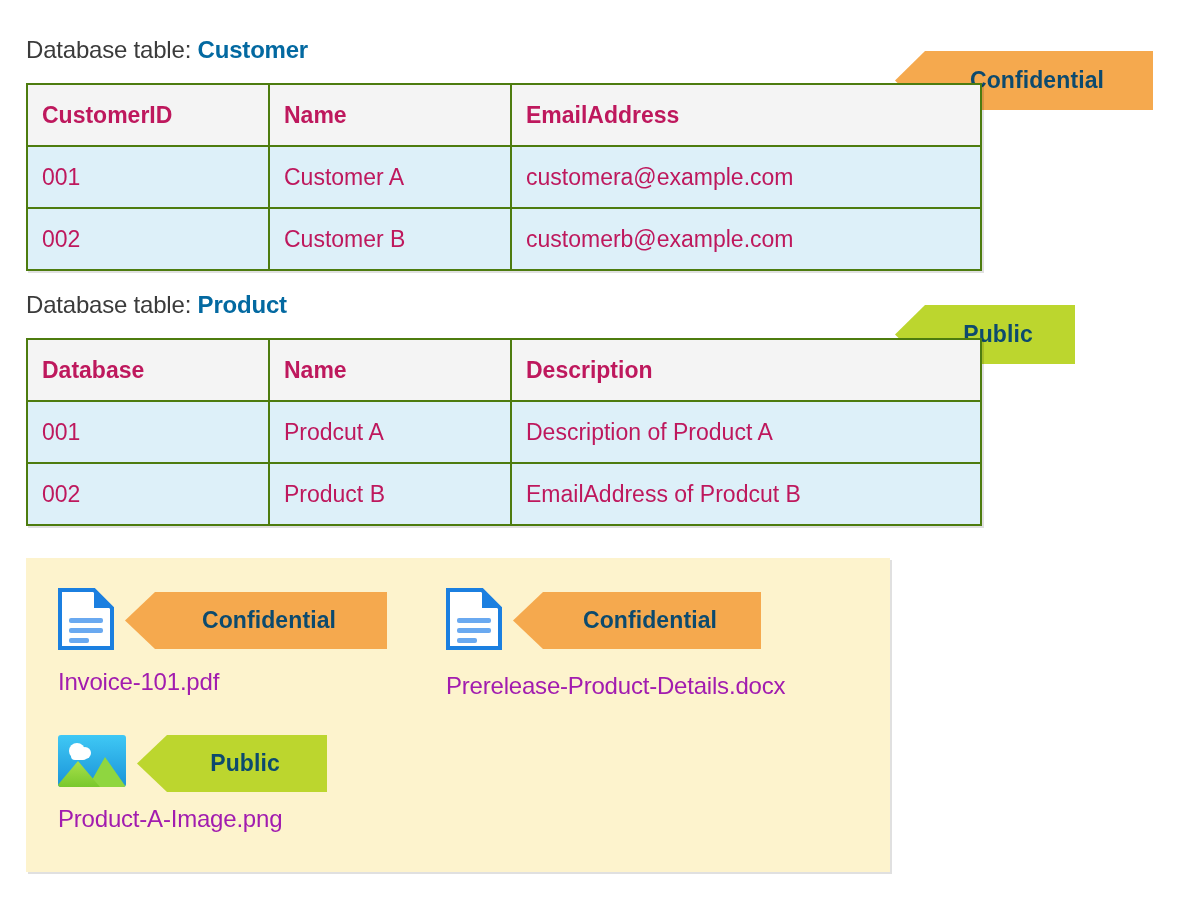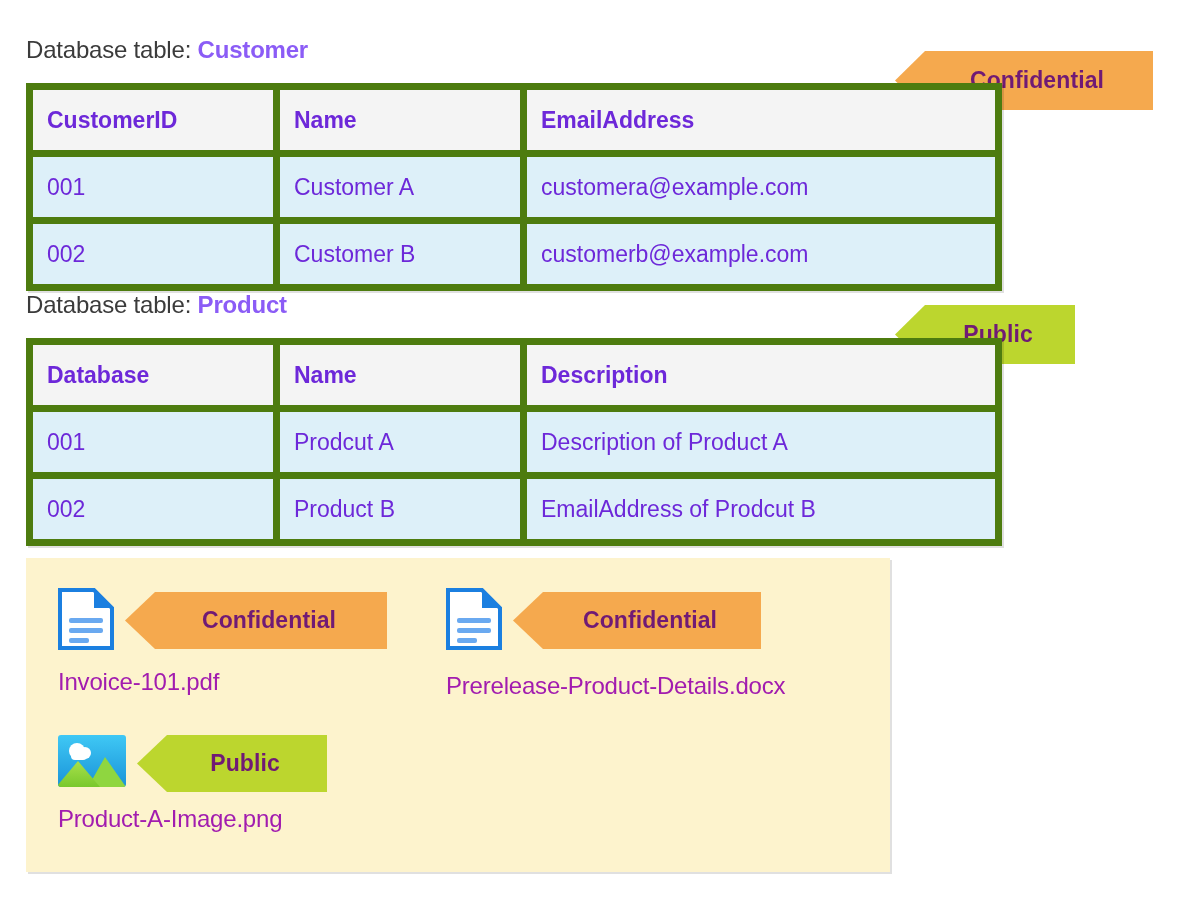--- a/index.html
+++ b/index.html
@@ -20,41 +20,41 @@
   .caption {
     position: absolute;
     font-size: 24px;
     font-weight: 400;
     color: #3b3b3b;
     white-space: nowrap;
     letter-spacing: -0.2px;
   }
   .caption .strong {
     font-weight: 700;
-    color: #8b5cf6;
+    color: #0369a1;
   }
 
   
   .db-table {
     position: absolute;
     left: 26px;
     width: 864px;
     border-collapse: collapse;
     background: #ffffff;
     box-shadow: 2px 2px 0 rgba(0,0,0,0.12);
     table-layout: fixed;
   }
   .db-table th,
   .db-table td {
-    border: 7px solid #4d7c0f;
+    border: 2px solid #4d7c0f;
     text-align: left;
     font-size: 23px;
     padding: 0 14px;
     height: 60px;
-    color: #6d28d9;
+    color: #be185d;
     overflow: hidden;
     white-space: nowrap;
   }
   .db-table th {
     background: #f4f4f4;
     font-weight: 700;
   }
   .db-table td {
     background: #ddf0f9;
     font-weight: 400;
@@ -65,21 +65,21 @@
   .col-3 { width: 440px; }
 
   
   .banner {
     position: absolute;
     display: flex;
     align-items: center;
     justify-content: center;
     font-size: 23px;
     font-weight: 700;
-    color: #701a75;
+    color: #0c4a6e;
     letter-spacing: 0.1px;
     white-space: nowrap;
     clip-path: polygon(0% 50%, 30px 0%, 100% 0%, 100% 100%, 30px 100%);
     padding-left: 26px;
     box-sizing: border-box;
   }
   .banner.confidential { background: #f5a94e; }
   .banner.public       { background: #bcd62e; }
 
   

